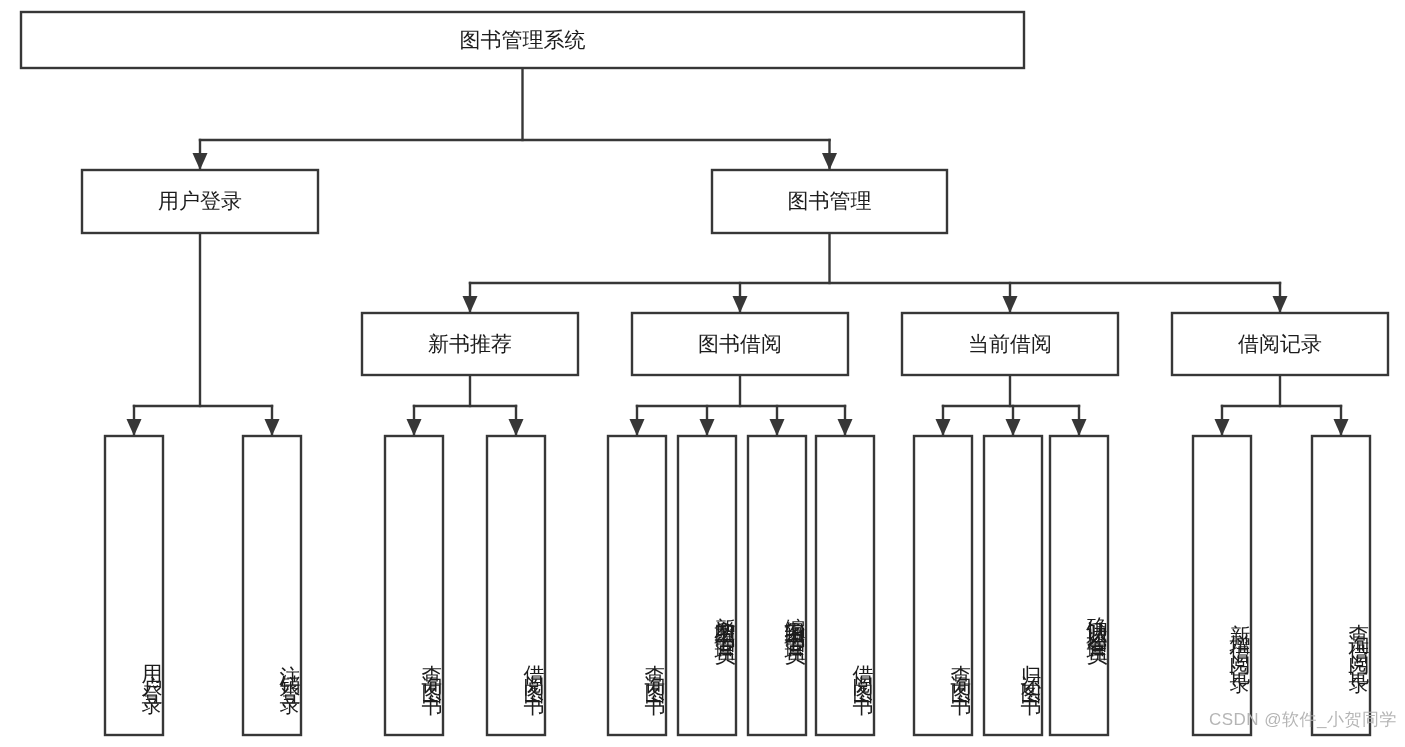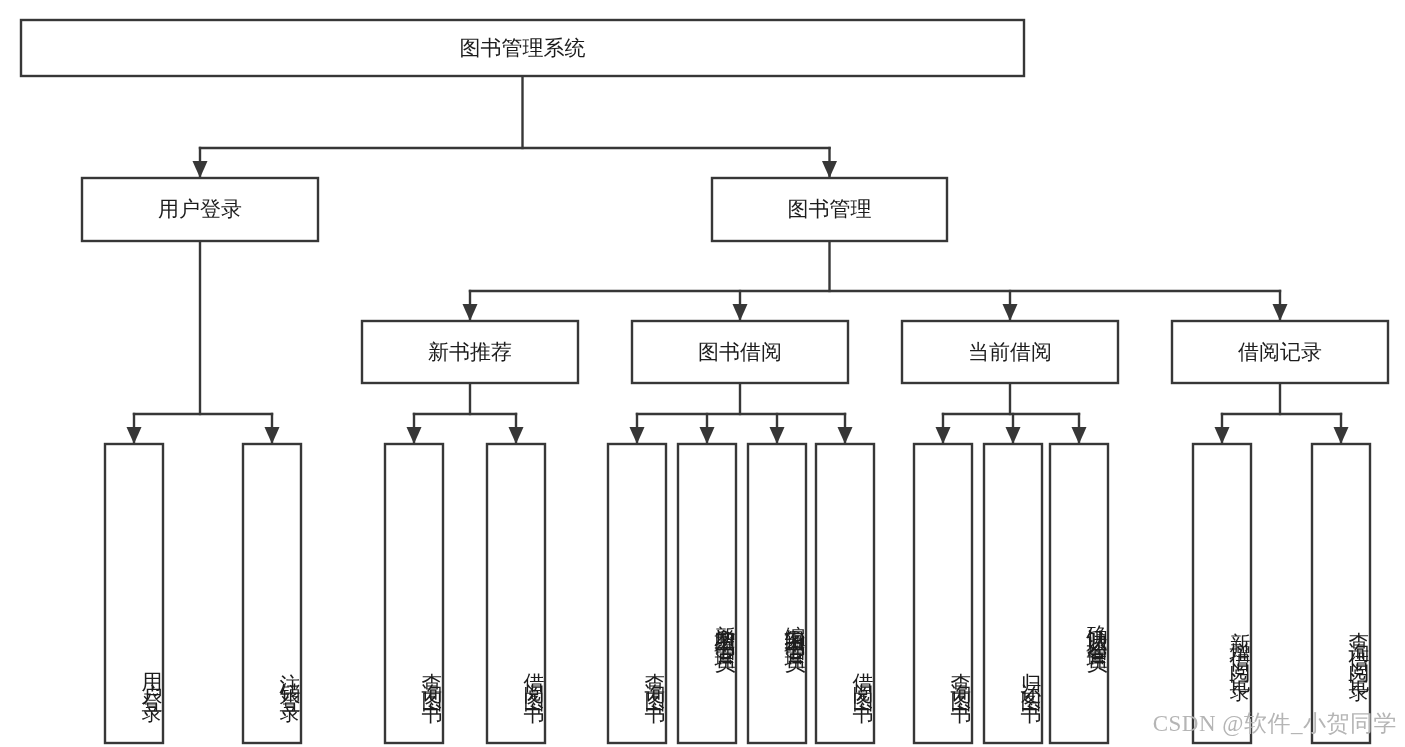--- a/index.html
+++ b/index.html
@@ -11,21 +11,20 @@
     width: 1405px;
     height: 747px;
     font-family: "Liberation Sans", sans-serif;
     overflow: hidden;
   }
   #diagram-root {
     position: relative;
     width: 1405px;
     height: 737px;
     background: #ffffff;
-    margin-top: 8px;
   }
   svg.tree-canvas {
     position: absolute;
     left: 0;
     top: 0;
     width: 1405px;
     height: 747px;
   }
   .node-box {
     fill: #ffffff;
@@ -62,22 +61,22 @@
     text-align: center;
     display: flex;
     align-items: flex-start;
     justify-content: center;
     pointer-events: none;
   }
   .watermark {
     position: absolute;
     right: 8px;
     bottom: 6px;
-    font-family: Liberation Serif, serif;
-    font-size: 23px;
+    font-family: Liberation Sans, sans-serif;
+    font-size: 17px;
     color: #b5b5b5;
     white-space: nowrap;
     letter-spacing: 0.5px;
   }
 </style>
 </head>
 <body>
 
 <div id="diagram-root">
 

